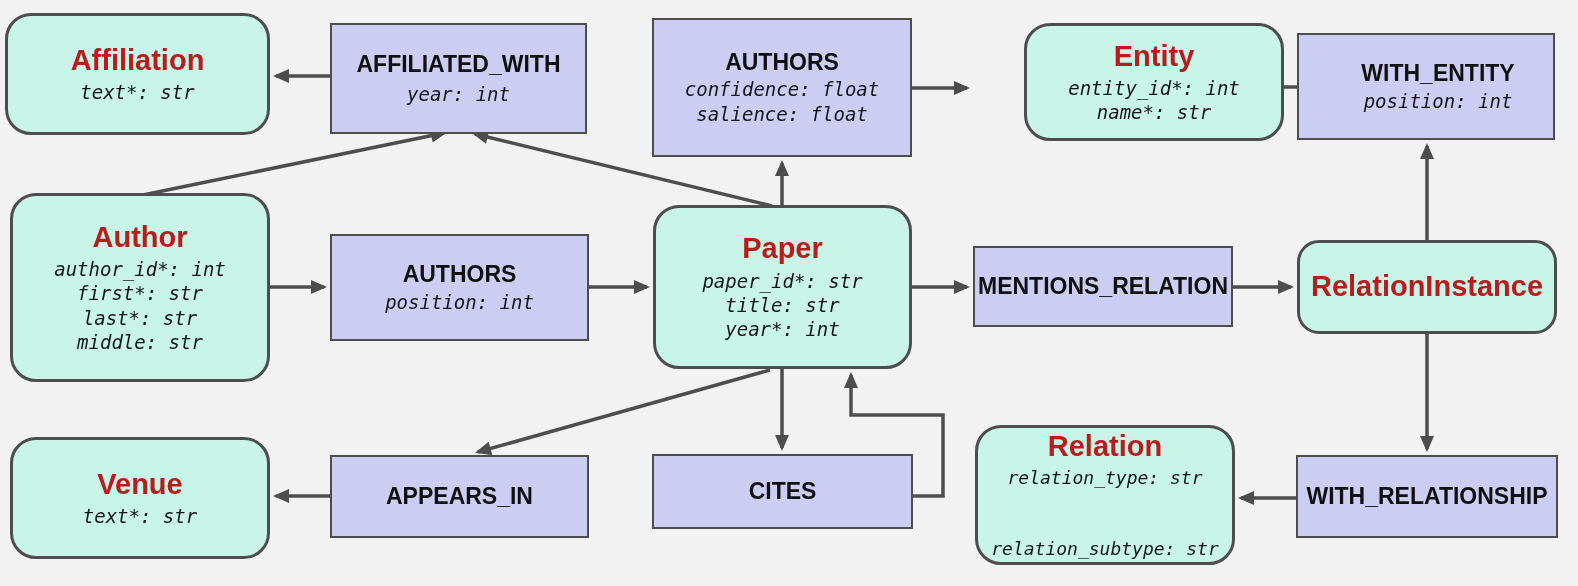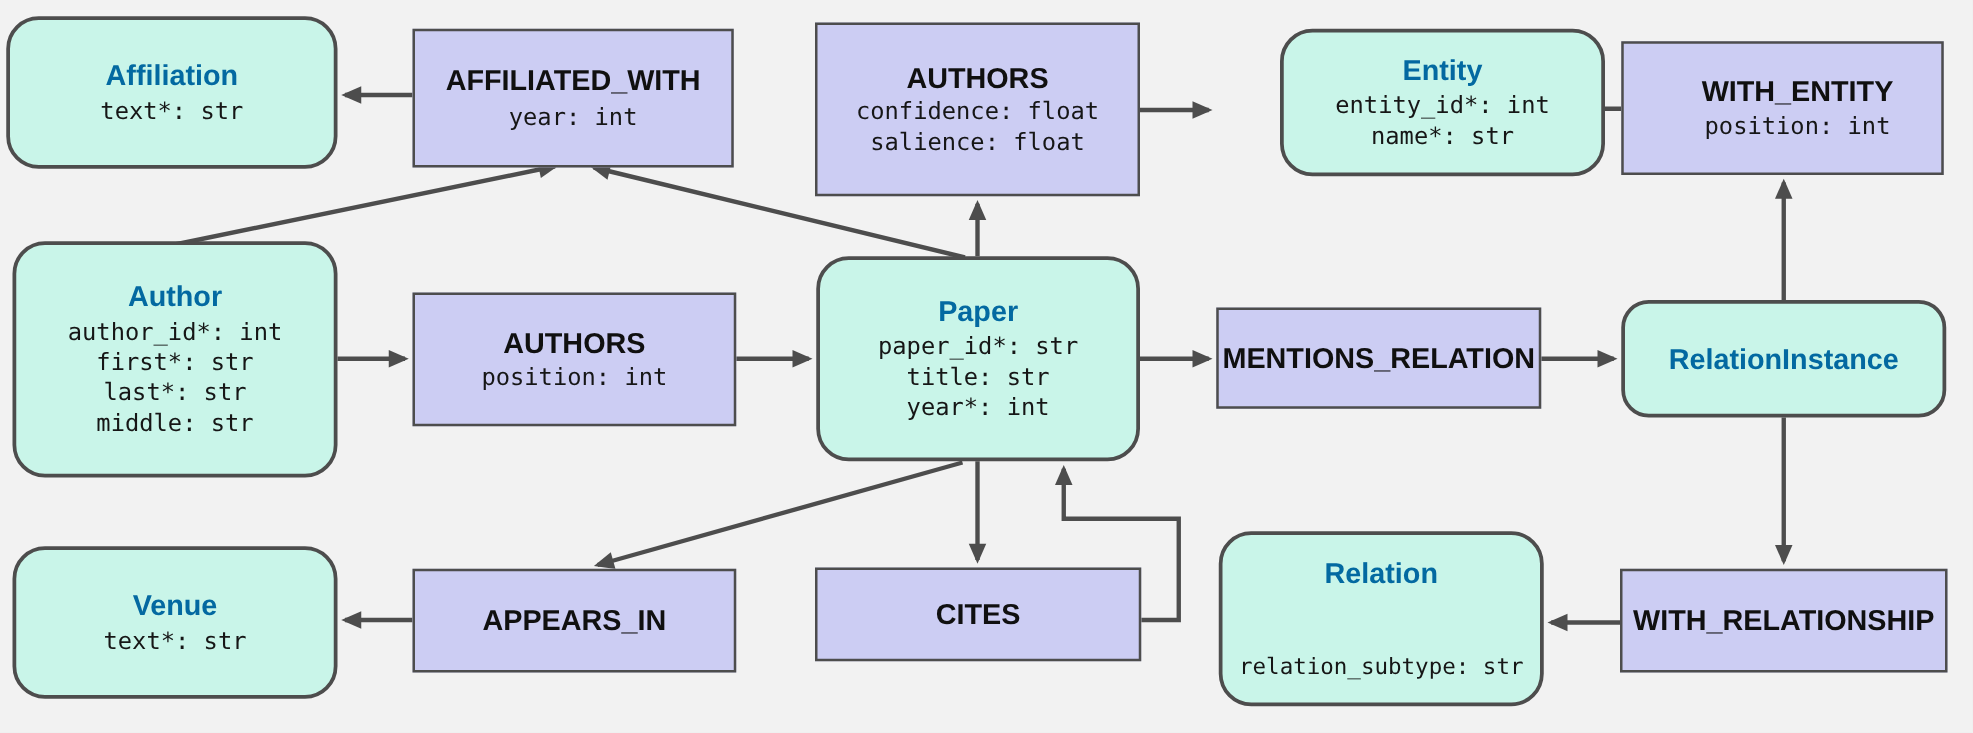--- a/index.html
+++ b/index.html
@@ -34,38 +34,38 @@
     border:3px solid #4d4d4d;
     border-radius:26px;
   }
   .rel{
     background:#cccdf3;
     border:2.5px solid #4d4d4d;
     border-radius:0;
   }
   .node-title{
     font-weight:700;
-    font-size:23px;
-    color:#0369a1;
+    font-size:29px;
+    color:#b91c1c;
     line-height:1.15;
   }
   .rel-title{
     font-weight:700;
     font-size:23px;
     color:#101010;
     line-height:1.2;
   }
   .attr{
     font-family:"DejaVu Sans Mono", monospace;
     font-size:19px;
     line-height:1.28;
     color:#161616;
     white-space:nowrap;
   }
-  .attrs{margin-top:3px;}
+  .attrs{margin-top:3px;font-style:italic;}
 </style>
 </head>
 <body>
 
 <div id="canvas">
 
   <svg id="edges" viewBox="0 0 1578 586" xmlns="http://www.w3.org/2000/svg">
     <defs>
       <marker id="ah" markerUnits="userSpaceOnUse" markerWidth="20" markerHeight="18" refX="14" refY="8" orient="auto">
         <path d="M1,1 L17,8 L1,15 Z" fill="#4d4d4d"></path>
@@ -174,20 +174,21 @@
     <div class="rel-title">APPEARS_IN</div>
   </div>
 
   <div class="box rel" style="left:652px;top:454px;width:261px;height:75px;">
     <div class="rel-title">CITES</div>
   </div>
 
   <div class="box node" style="left:975px;top:425px;width:260px;height:140px;">
     <div class="node-title">Relation</div>
     <div class="attrs">
+      <div class="attr" style="font-size:18px;">relation_type: str</div>
       <div class="attr" style="font-size:18px;margin-top:48px;">relation_subtype: str</div>
     </div>
   </div>
 
   <div class="box rel" style="left:1296px;top:455px;width:262px;height:83px;align-items:center;">
     <div class="rel-title">WITH_RELATIONSHIP</div>
   </div>
 
 </div>
 

